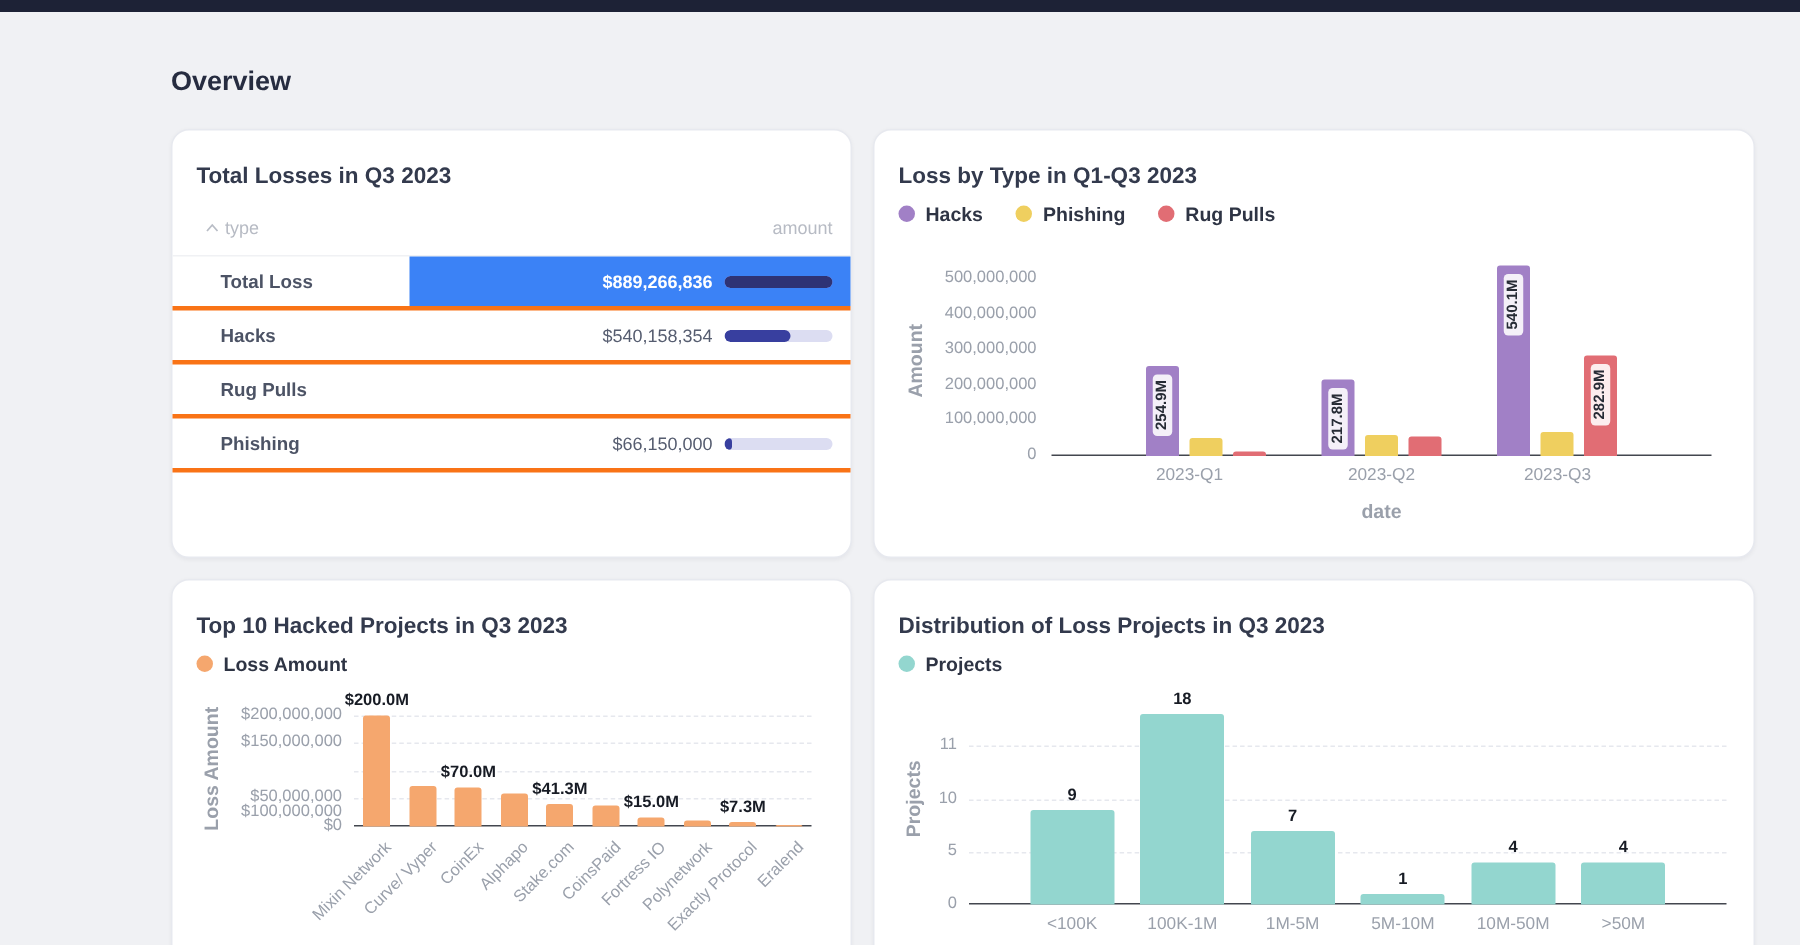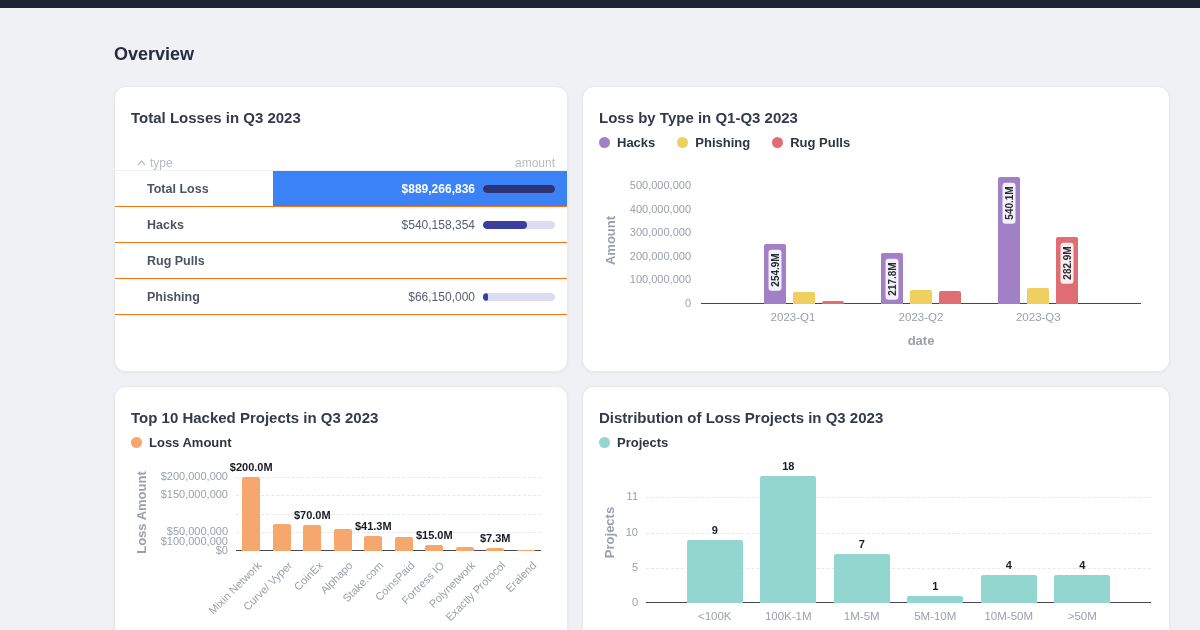--- a/index.html
+++ b/index.html
@@ -29,24 +29,24 @@
   .xrot{position:absolute;right:0;top:0;transform:rotate(-45deg);transform-origin:100% 0;font-size:11px;color:#9aa0ab;white-space:nowrap}
   .vlabel{position:absolute;transform:translateX(-50%);font-size:11px;font-weight:700;color:#171b24;white-space:nowrap}
   .inlabel{position:absolute;transform:translate(-50%,-50%) rotate(-90deg);transform-origin:center;background:rgba(255,255,255,.88);border-radius:3px;padding:1px 4px;font-size:10px;font-weight:600;color:#262b35;white-space:nowrap}
   .axis-title{position:absolute;font-size:13px;font-weight:700;color:#9aa0ab;text-align:center}
   .ytitle{transform:rotate(-90deg)}
   #ytitle-0{left:-13px;top:146px;width:80px}
   #ytitle-1{left:-24px;top:118px;width:100px}
   #ytitle-2{left:-14px;top:138px;width:80px}
   #xtitle-0{left:238px;top:246px;width:200px}
   .table{position:absolute;left:0;right:0;top:58px}
-  .thead{display:flex;height:26px;align-items:flex-end;border-bottom:1px solid #f0f1f4;font-size:12px;color:#b7bbc4}
+  .thead{display:flex;height:26px;align-items:flex-start;border-bottom:1px solid #f0f1f4;font-size:12px;color:#b7bbc4}
   .th-type{width:158px;padding-left:22px;display:flex;align-items:center;gap:4px}
   .th-amount{flex:1;text-align:right;padding-right:12px}
-  .row{display:flex;height:36px;border-bottom:1px solid #f97316}
+  .row{display:flex;height:36px;border-bottom:3px solid #f97316}
   .cell-type{width:158px;padding-left:32px;display:flex;align-items:center;font-size:12.5px;font-weight:700;color:#4c5365}
   .cell-amount{flex:1;display:flex;align-items:center;justify-content:flex-end;gap:8px;padding-right:12px;font-size:12px;color:#565d70}
   .cell-amount.hl{background:#3b82f6;color:#fff;font-weight:700}
   .minibar{width:72px;height:8px;border-radius:4px;background:#dcddf2;overflow:hidden;flex:0 0 72px}
   .minifill{height:100%;background:#383f9f;border-radius:4px}
   .hl .minibar{background:#8184d2}
   .hl .minifill{background:#2e3375}
 </style>
 </head>
 <body>

